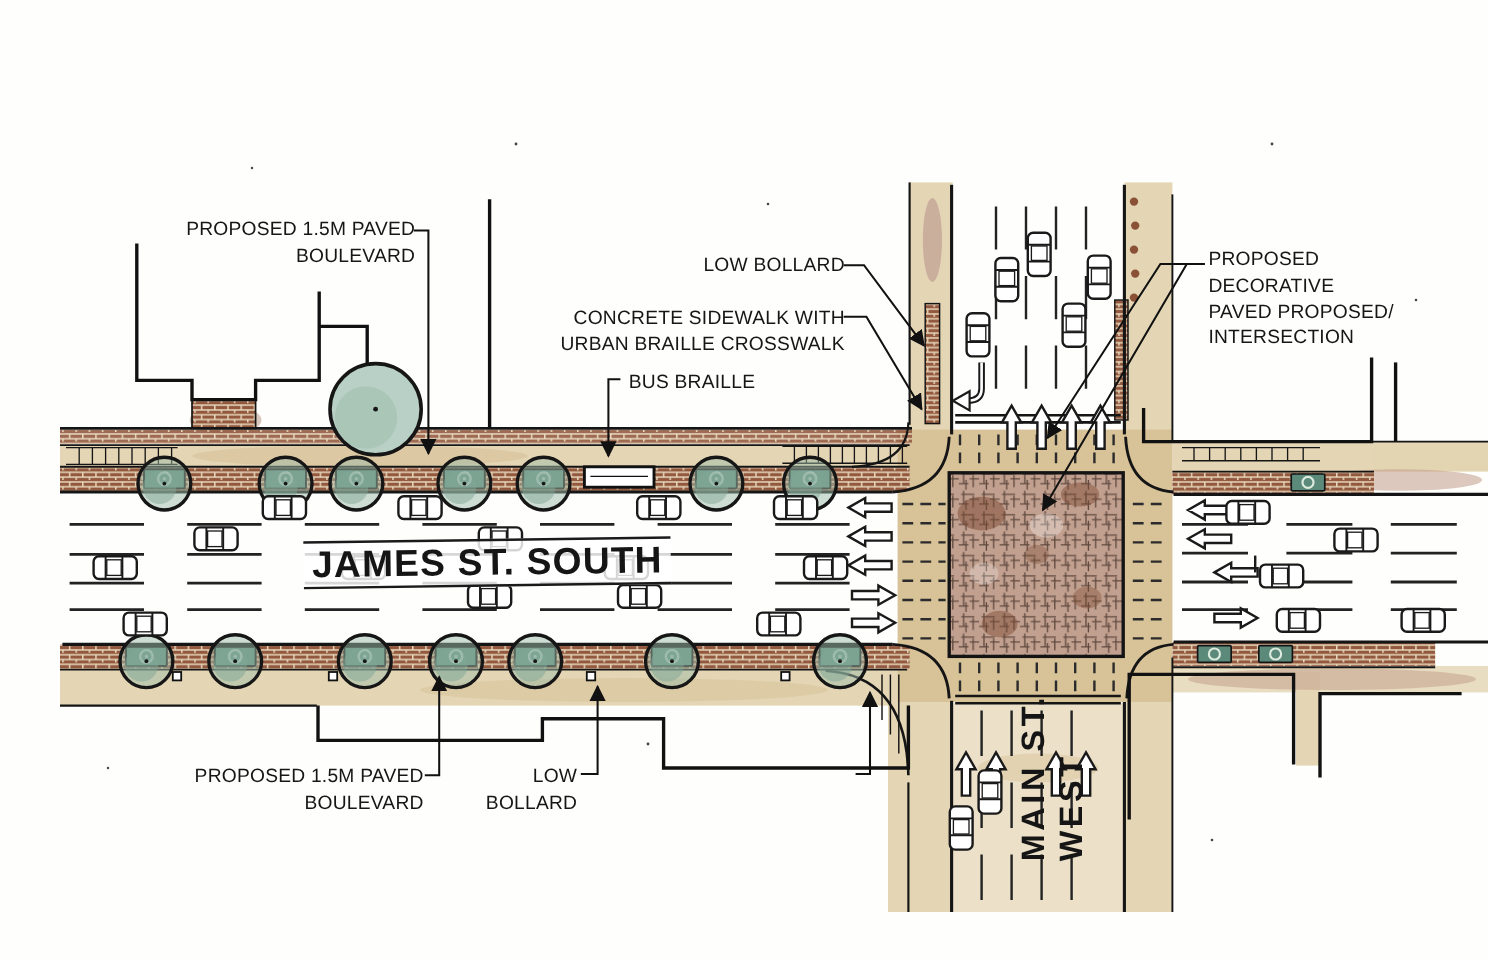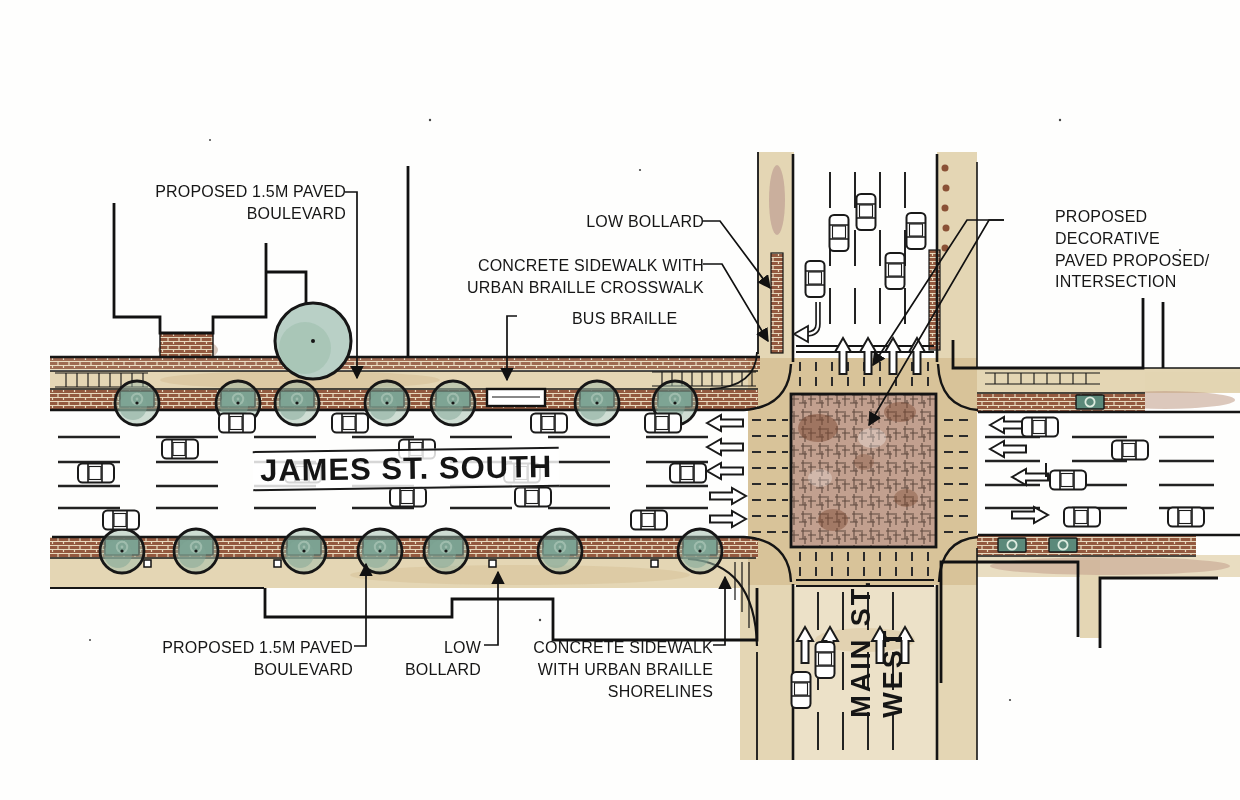--- a/index.html
+++ b/index.html
@@ -3,21 +3,21 @@
 <meta charset="utf-8">
 <style>
   html,body{margin:0;padding:0;background:#fff;}
   .stage{position:relative;width:1240px;height:800px;background:#fefefd;overflow:hidden;
          font-family:"Liberation Sans",sans-serif;}
   .stage svg{position:absolute;left:0;top:0;}
   .title-bar{position:absolute;left:10px;top:5px;width:408px;height:47px;background:#58595b;
              display:flex;align-items:center;}
   .title-bar span{color:#ffffff;font-size:26px;letter-spacing:.3px;padding-left:36px;}
   .lbl{position:absolute;font-size:16px;line-height:1.36;color:#161616;letter-spacing:.2px;
-       white-space:pre-line;margin-left:48px;}
+       white-space:pre-line;}
   .r{text-align:right;}
   .street-james{position:absolute;left:253px;top:449px;font-size:31px;font-weight:700;
        color:#151515;letter-spacing:1px;background:rgba(255,255,255,.82);
        border-top:2px solid #1a1a1a;border-bottom:2px solid #1a1a1a;padding:0 7px;
        transform:rotate(-0.8deg);}
   .street-main{position:absolute;left:877px;top:648px;transform:translate(-50%,-50%) rotate(-90deg);
        font-size:27px;font-weight:700;color:#151515;letter-spacing:3px;line-height:1.2;
        white-space:pre-line;}
 </style>
 </head>
@@ -296,21 +296,18 @@
 DECORATIVE
 PAVED PROPOSED/
 INTERSECTION</div>
 
   <div class="lbl r" style="right:887px;top:637px;">PROPOSED 1.5M PAVED
 BOULEVARD</div>
 
   <div class="lbl r" style="right:759px;top:637px;">LOW
 BOLLARD</div>
 
-  <div class="lbl r" style="right:527px;top:637px;">CONCRETE SIDEWALK
-WITH URBAN BRAILLE
-SHORELINES</div>
 
   <div class="street-james">JAMES ST. SOUTH</div>
   <div class="street-main">MAIN ST.
 WEST</div>
 
 </div>
 
 </body></html>

